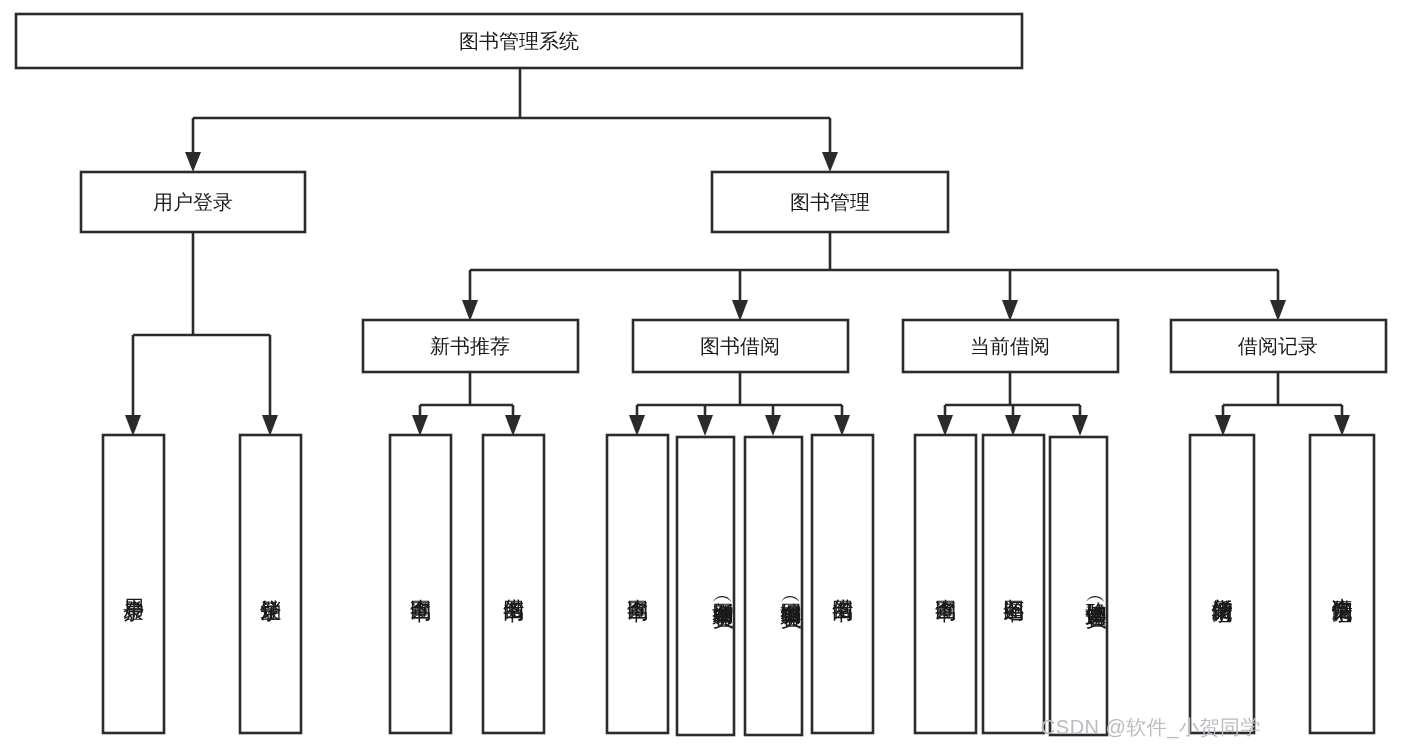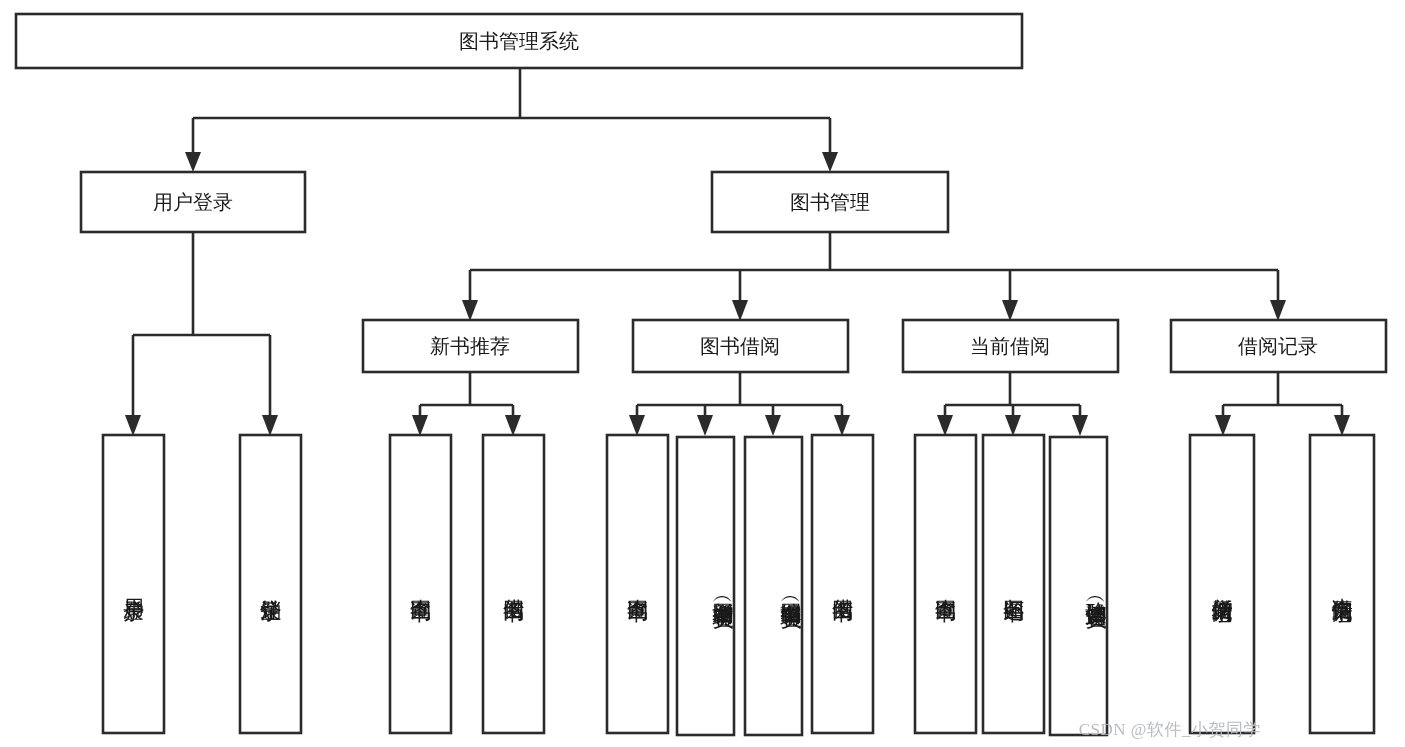--- a/index.html
+++ b/index.html
@@ -60,22 +60,22 @@
     align-items: center;
     justify-content: center;
     text-align: center;
     white-space: nowrap;
     pointer-events: none;
   }
   .watermark {
     position: absolute;
     right: 14px;
     bottom: 6px;
-    font-family: Liberation Serif, serif;
-    font-size: 17px;
+    font-family: Liberation Sans, sans-serif;
+    font-size: 20px;
     color: #b9bcc0;
     white-space: nowrap;
     letter-spacing: 0.5px;
   }
 </style>
 </head>
 <body>
 
 <div id="diagram-root">
 

